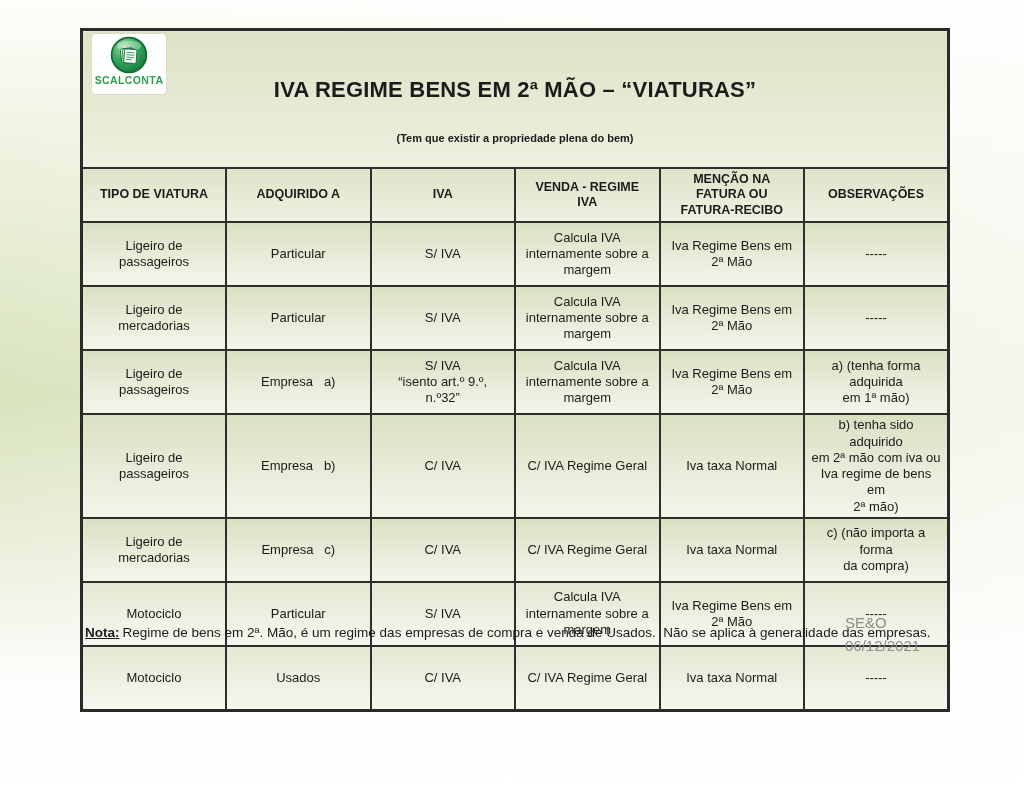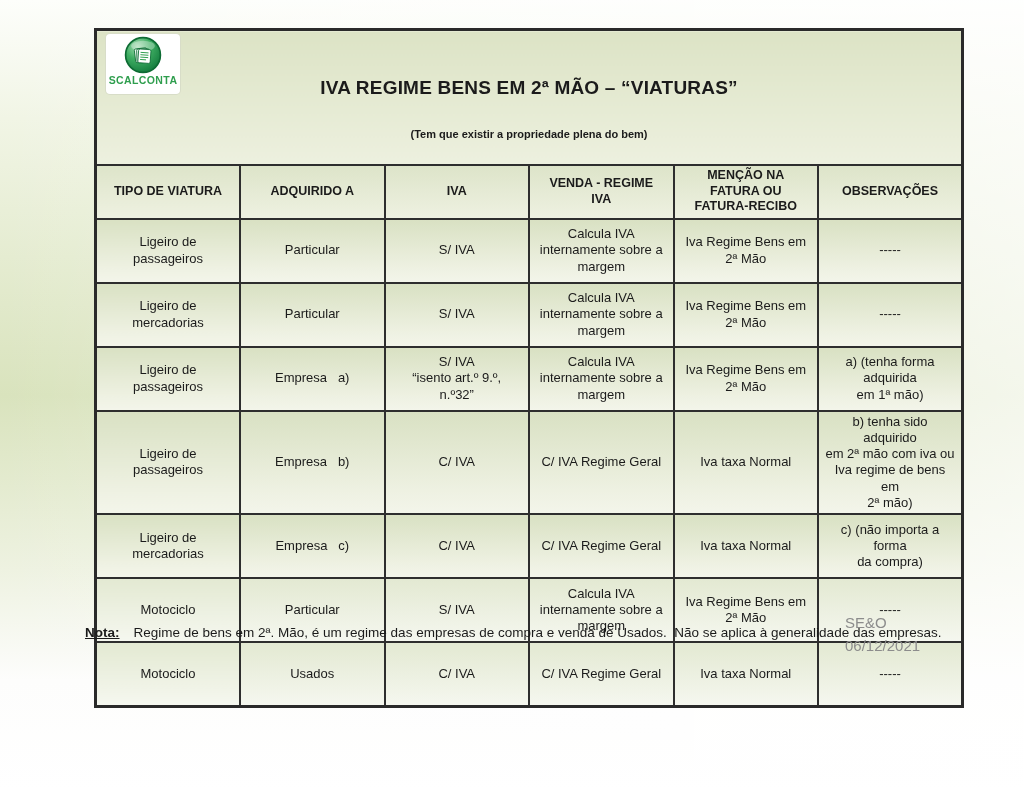--- a/index.html
+++ b/index.html
@@ -12,21 +12,21 @@
     color: #1b1b1b;
   }
   body {
     position: relative;
     background:
       linear-gradient(90deg, rgba(255,255,255,0) 0%, rgba(255,255,255,0.45) 60%, rgba(255,255,255,0.7) 100%),
       linear-gradient(180deg, #fdfefb 0%, #f1f5e5 15%, #d9e3bd 50%, #eef2e1 72%, #fdfdfc 86%, #ffffff 100%);
   }
   table.sheet {
     position: absolute;
-    left: 94px;
+    left: 80px;
     top: 28px;
     width: 870px;
     border-collapse: collapse;
     table-layout: fixed;
     border: 3px solid #2a2a2a;
     padding-left: 27px;
   }
   table.sheet td {
     border: 2px solid #2e2e2e;
     padding: 2px 6px;
@@ -54,21 +54,21 @@
     background: linear-gradient(180deg, #dde4c9 0%, #eef1e1 100%);
   }
   tr.row-data td { height: 58px; font-size: 13px; }
   tr.row-data.lighter td {
     background: linear-gradient(180deg, #e3e9d2 0%, #f5f7ef 100%);
   }
   td.obs-cell { font-size: 11.5px; }
   td.obs-left { text-align: left; padding-left: 8px; }
 
   .title-line {
-    font-size: 19px;
+    font-size: 22px;
     font-weight: bold;
     letter-spacing: 0.2px;
     margin-top: 3px;
   }
   .subtitle-line {
     font-size: 11px;
     font-weight: bold;
     margin-top: 8px;
   }
   .logo-box {
@@ -96,21 +96,21 @@
     white-space: nowrap;
   }
   .note {
     position: absolute;
     left: 85px;
     top: 624px;
     width: 870px;
     font-size: 13.5px;
     line-height: 1.3;
   }
-  .note b { margin-right: 14px; text-decoration: underline; }
+  .note b { margin-right: 3px; text-decoration: underline; }
   .signature {
     position: absolute;
     left: 845px;
     top: 612px;
     width: 110px;
     text-align: left;
     color: #8c8c8c;
     font-size: 15px;
     line-height: 1.5;
   }

